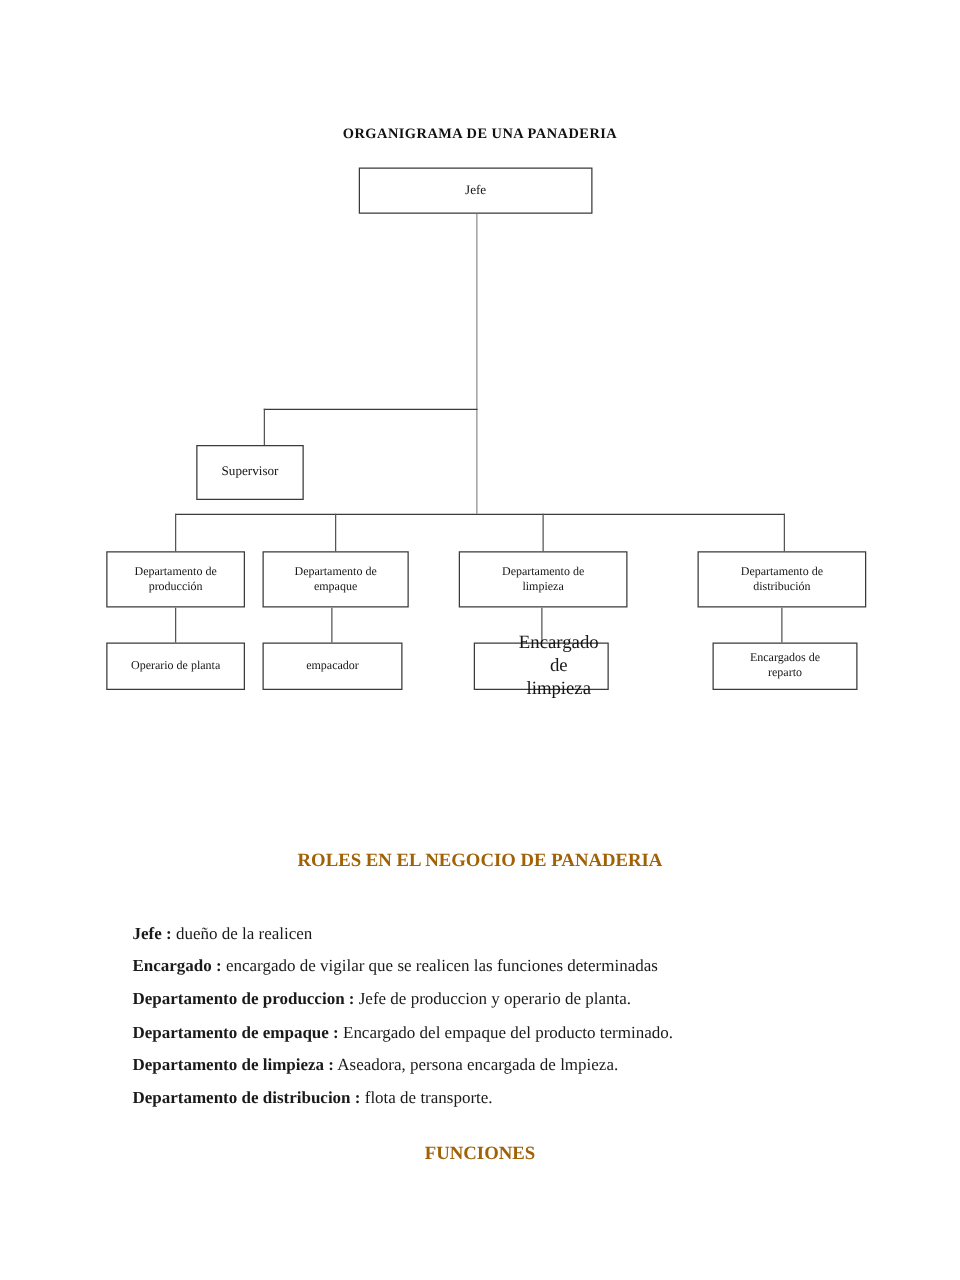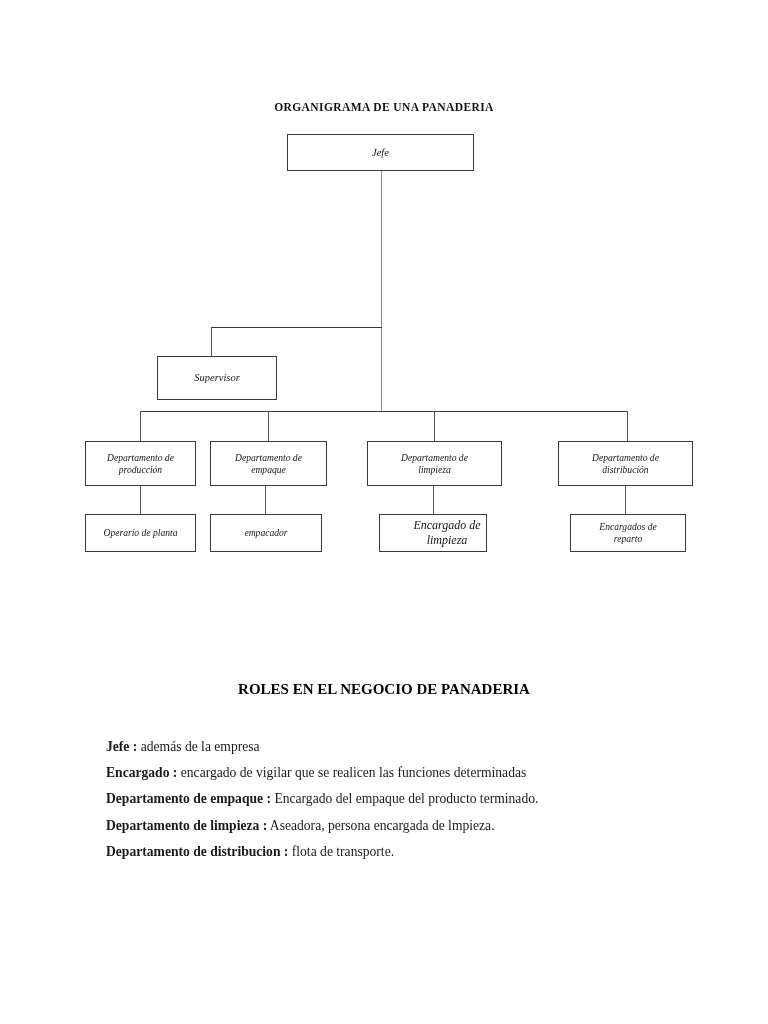--- a/index.html
+++ b/index.html
@@ -49,35 +49,34 @@
     box-sizing: border-box;
     border: 1.1px solid #3a3a3a;
     background: #ffffff;
     display: flex;
     align-items: center;
     justify-content: center;
     text-align: center;
     line-height: 1.25;
     color: #161616;
     padding: 2px 4px;
-    font-style: italic;
   }
   .node span { display: block; }
 
   .n-jefe        { left: 287px; top: 134px;  width: 187px; height: 37px; font-size: 10.5px; }
-  .n-supervisor  { left: 157px; top: 356px;  width: 120px; height: 44px; font-size: 10.5px; }
+  .n-supervisor  { left: 157px; top: 356px;  width: 86px; height: 44px; font-size: 10.5px; }
 
   .n-dep1 { left: 85px;  top: 441px; width: 111px; height: 45px; font-size: 9.6px; }
   .n-dep2 { left: 210px; top: 441px; width: 117px; height: 45px; font-size: 9.6px; }
   .n-dep3 { left: 367px; top: 441px; width: 135px; height: 45px; font-size: 9.6px; }
   .n-dep4 { left: 558px; top: 441px; width: 135px; height: 45px; font-size: 9.6px; }
 
   .n-leaf1 { left: 85px;  top: 514px; width: 111px; height: 38px; font-size: 9.6px; }
   .n-leaf2 { left: 210px; top: 514px; width: 112px; height: 38px; font-size: 9.6px; }
-  .n-leaf3 { left: 379px; top: 514px; width: 108px; height: 38px; font-size: 12px; padding-left: 32px; }
+  .n-leaf3 { left: 379px; top: 514px; width: 108px; height: 38px; font-size: 15px; padding-left: 32px; }
   .n-leaf4 { left: 570px; top: 514px; width: 116px; height: 38px; font-size: 9.6px; }
 
   
   .vline {
     position: absolute;
     width: 1px;
     background: #555555;
   }
   .hline {
     position: absolute;
@@ -100,21 +99,21 @@
   .v-l3 { left: 433px; top: 486px; height: 29px; }
   .v-l4 { left: 625px; top: 486px; height: 29px; }
 
   
   .section-heading {
     position: absolute;
     left: 0;
     width: 768px;
     text-align: center;
     font-weight: bold;
-    color: #000000;
+    color: #a16207;
   }
   .h-roles     { top: 681px; font-size: 15px; }
   .h-funciones { top: 915px; font-size: 15px; }
 
   .body-block {
     position: absolute;
     left: 106px;
     width: 560px;
     font-size: 13.6px;
     line-height: 26.2px;
@@ -205,31 +204,35 @@
         <span>reparto</span>
       </div>
     </div>
 
   </div>
 
   <div class="section-heading h-roles">ROLES EN EL NEGOCIO DE PANADERIA</div>
 
   <div class="body-block b-roles">
     <p>
-      <b>Jefe :</b><span> además de la empresa</span>
+      <b>Jefe :</b><span> dueño de la realicen</span>
     </p>
     <p>
       <b>Encargado :</b><span> encargado de vigilar que se realicen las funciones determinadas</span>
     </p>
     <p>
+      <b>Departamento de produccion :</b><span> Jefe de produccion y operario de planta.</span>
+    </p>
+    <p>
       <b>Departamento de empaque :</b><span> Encargado del empaque del producto terminado.</span>
     </p>
     <p>
       <b>Departamento de limpieza :</b><span> Aseadora, persona encargada de lmpieza.</span>
     </p>
     <p>
       <b>Departamento de distribucion :</b><span> flota de transporte.</span>
     </p>
   </div>
 
+  <div class="section-heading h-funciones">FUNCIONES</div>
 
 
 </div>
 
 </body></html>

